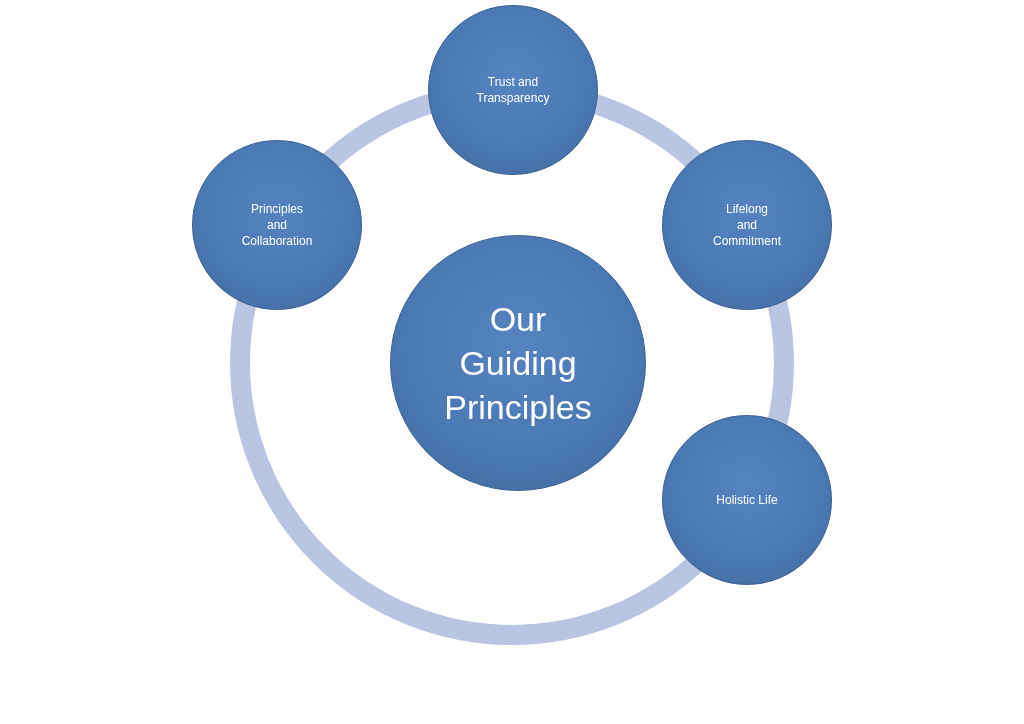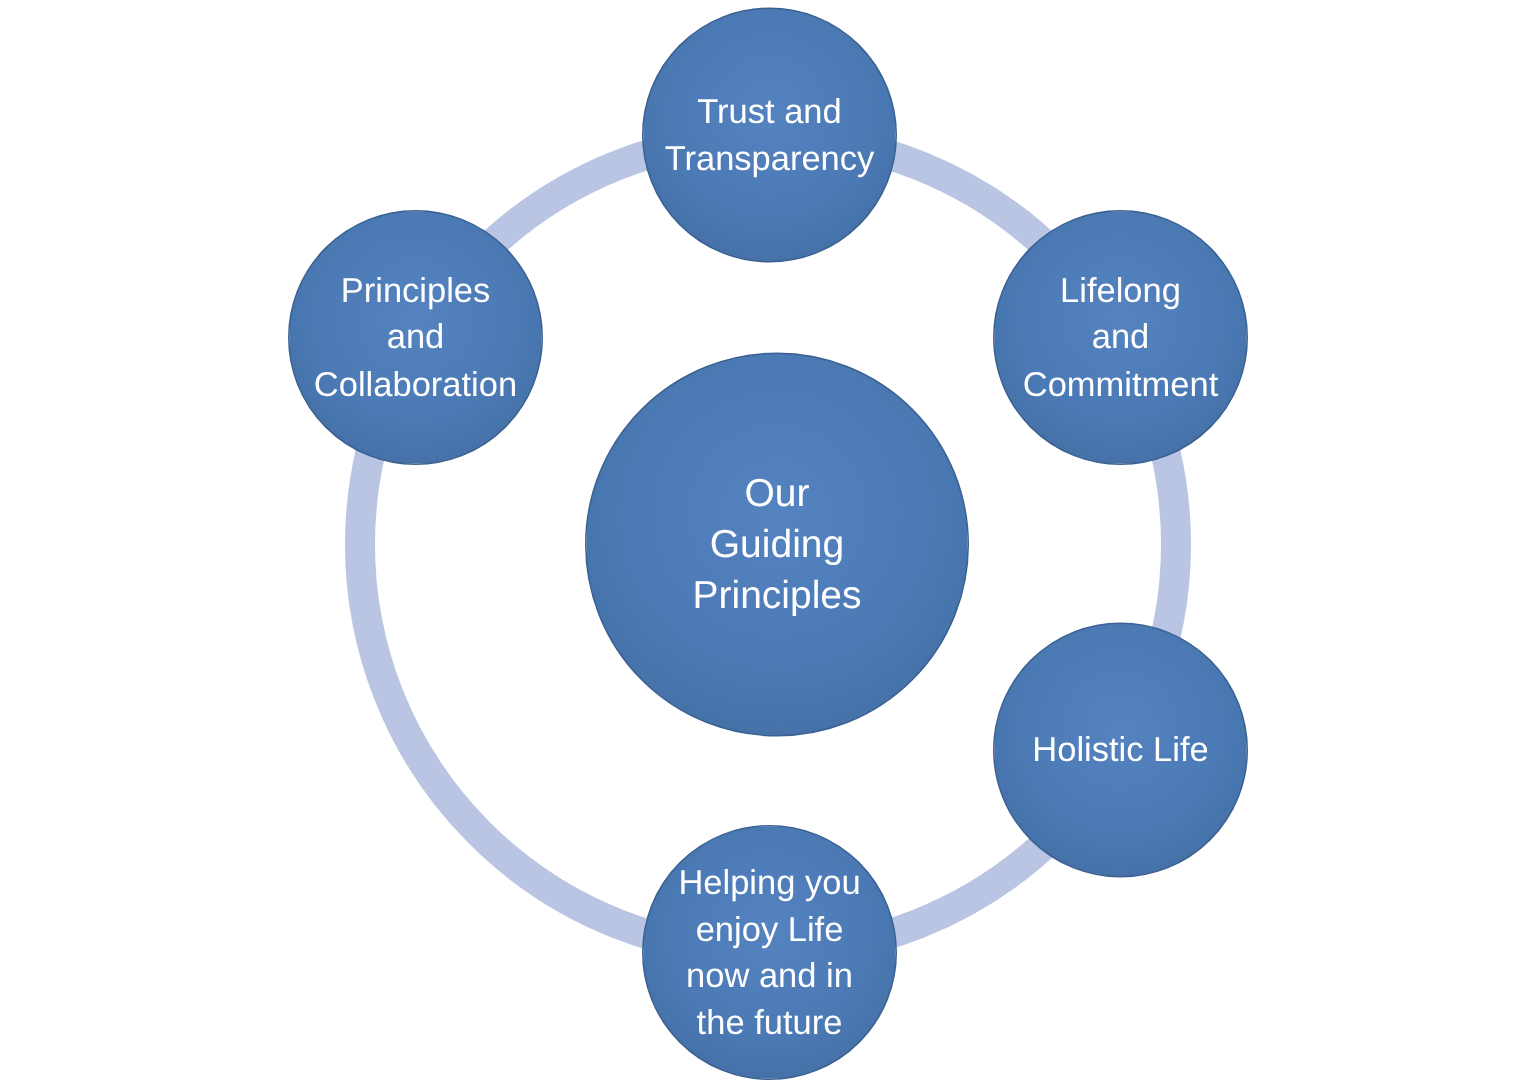--- a/index.html
+++ b/index.html
@@ -35,31 +35,31 @@
     box-sizing: border-box;
     display: flex;
     align-items: center;
     justify-content: center;
     text-align: center;
     z-index: 2;
   }
   .node .label {
     color: #ffffff;
     white-space: pre-line;
-    font-size: 23px;
+    font-size: 12px;
     line-height: 1.35;
   }
   .node.center {
     left: 390px;
     top: 235px;
     width: 256px;
     height: 256px;
   }
   .node.center .label {
-    font-size: 26px;
+    font-size: 34px;
     line-height: 1.3;
   }
   .satellite {
     width: 170px;
     height: 170px;
   }
   .pos-top          { left: 428px; top: 5px;   }
   .pos-top-right    { left: 662px; top: 140px; }
   .pos-bottom-right { left: 662px; top: 415px; }
   .pos-bottom       { left: 428px; top: 550px; }
@@ -87,26 +87,20 @@
   <div class="node satellite pos-top-right">
     <span class="label">Lifelong
 and
 Commitment</span>
   </div>
 
   <div class="node satellite pos-bottom-right">
     <span class="label">Holistic Life</span>
   </div>
 
-  <div class="node satellite pos-bottom">
-    <span class="label">Helping you
-enjoy Life
-now and in
-the future</span>
-  </div>
 
 
   <div class="node satellite pos-top-left">
     <span class="label">Principles
 and
 Collaboration</span>
   </div>
 
 </div>
 

